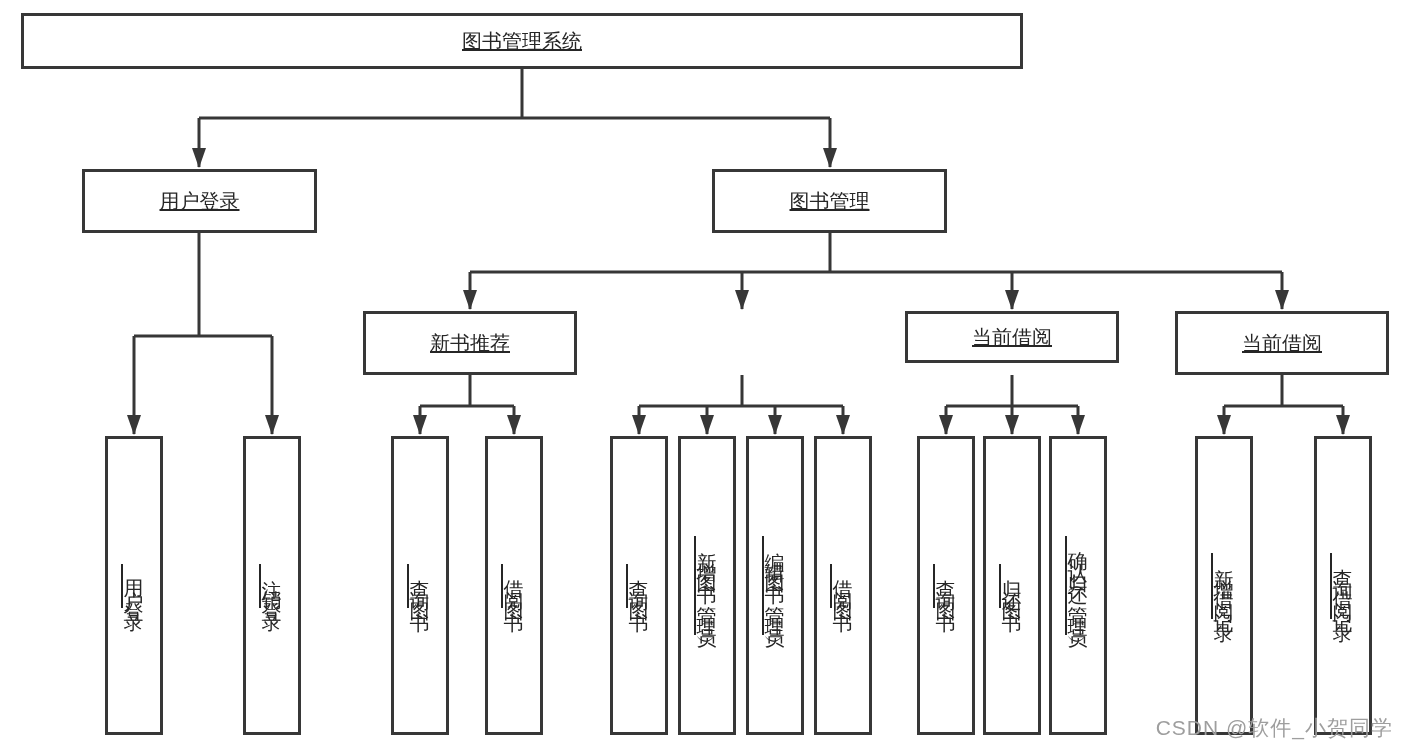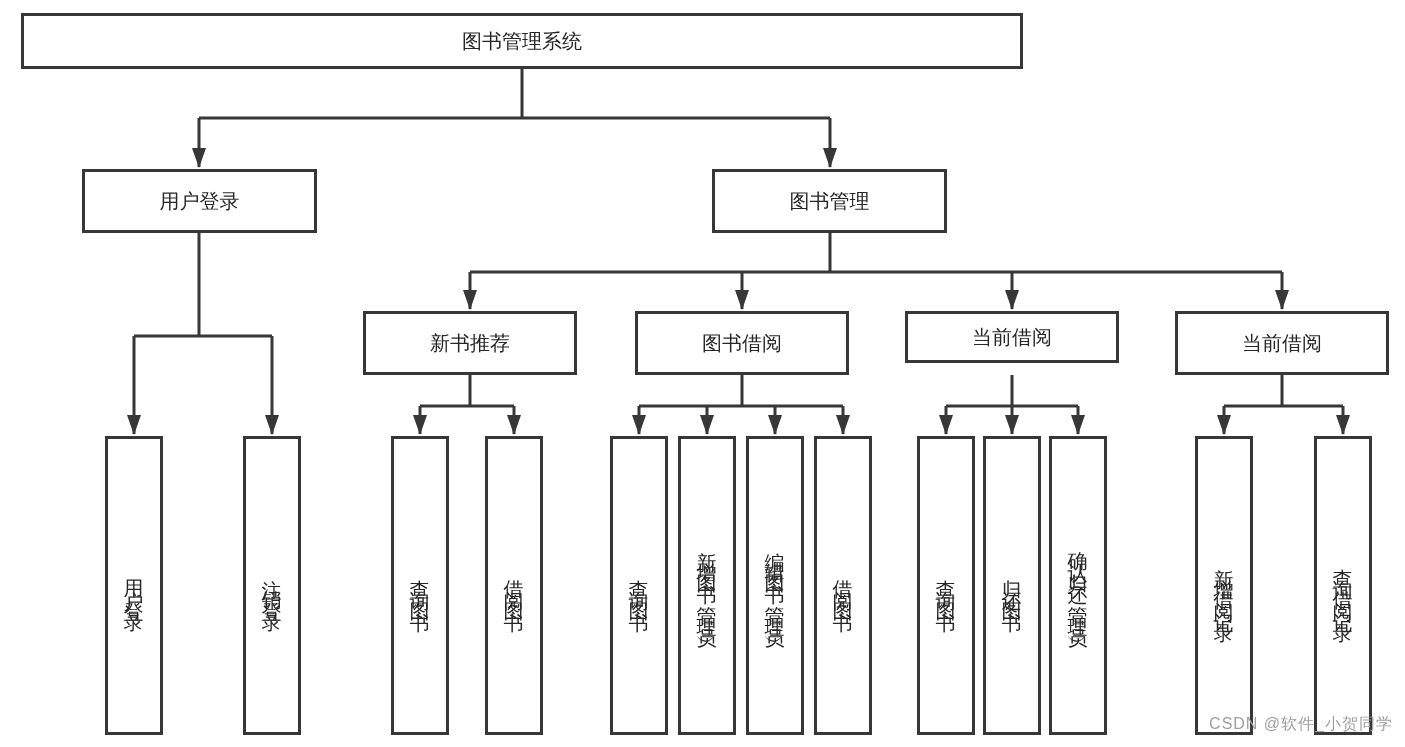--- a/index.html
+++ b/index.html
@@ -27,37 +27,38 @@
     box-sizing: border-box;
     border: 3px solid #373737;
     background: #ffffff;
     display: flex;
     align-items: center;
     justify-content: center;
     color: #262626;
     font-size: 20px;
     line-height: 1;
     white-space: nowrap;
+    text-decoration: underline;
   }
   .vleaf {
     width: 58px;
     height: 299px;
     white-space: normal;
   }
   .vleaf span {
     writing-mode: vertical-rl;
     text-orientation: mixed;
     letter-spacing: 11px;
     font-size: 20px;
   }
   #watermark {
     position: absolute;
     top: 714px;
     right: 12px;
-    font-size: 16px;
+    font-size: 21px;
     color: #9e9e9e;
     letter-spacing: 1px;
     z-index: 10;
     pointer-events: none;
   }
   .c-line { stroke: #373737; stroke-width: 3; fill: none; }
 </style>
 </head>
 <body>
 
@@ -125,23 +126,20 @@
   <div class="box" style="left:82px;top:169px;width:235px;height:64px">
     <span>用户登录</span>
   </div>
   <div class="box" style="left:363px;top:311px;width:214px;height:64px">
     <span>新书推荐</span>
   </div>
 
   <div class="box" style="left:712px;top:169px;width:235px;height:64px">
     <span>图书管理</span>
   </div>
-  <div class="box" style="left:635px;top:311px;width:214px;height:64px">
-    <span>图书借阅</span>
-  </div>
   <div class="box" style="left:905px;top:311px;width:214px;height:52px">
     <span>当前借阅</span>
   </div>
   <div class="box" style="left:1175px;top:311px;width:214px;height:64px">
     <span>当前借阅</span>
   </div>
 
   <div class="box vleaf" style="left:105px;top:436px">
     <span>用户登录</span>
   </div>

